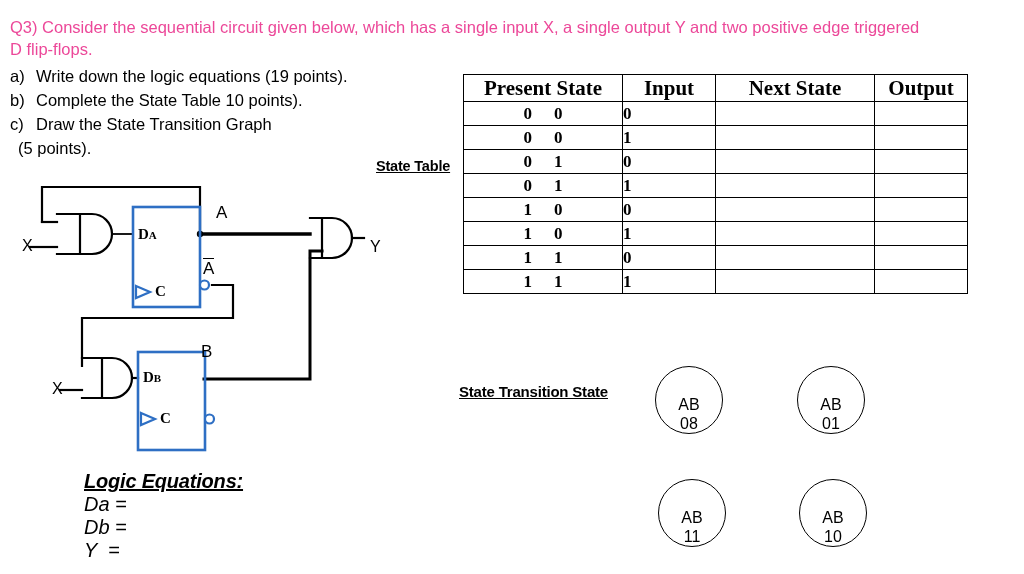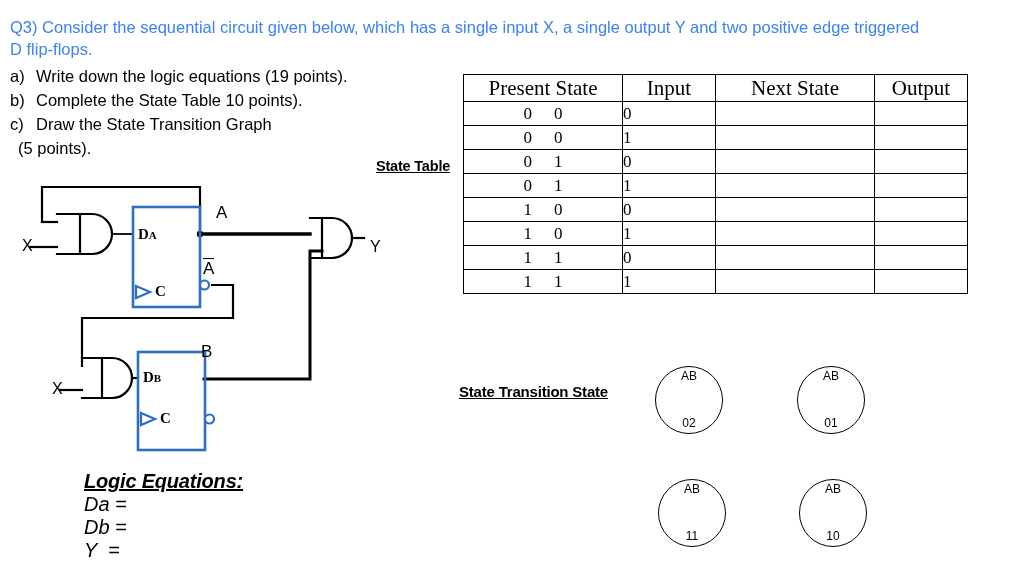--- a/index.html
+++ b/index.html
@@ -10,21 +10,21 @@
     color:#000000;
     position:relative;
     overflow:hidden;
   }
   .abs{position:absolute;}
 
   
   #question-text{
     left:10px; top:16px; width:920px;
     font-size:16.5px; line-height:22px;
-    color:#3b82f6;
+    color:#ec4899;
   }
   #question-list{
     left:10px; top:64px; width:440px;
     font-size:16.5px; line-height:24px;
   }
   .q-item{display:flex;}
   .q-letter{width:26px;flex:none;}
   .q-sub{margin-left:8px;}
 
   
@@ -41,21 +41,21 @@
   }
   table.stbl{
     border-collapse:collapse;
     font-family:"Liberation Serif", serif;
     font-weight:bold;
     background:#fff;
   }
   table.stbl td,table.stbl th{
     border:1.6px solid #000;
     padding:0;
-    font-weight:normal;
+    font-weight:bold;
     margin-top:41px;
   }
   table.stbl thead th.h1{ font-size:21px; height:26px; line-height:26px; }
   table.stbl thead th.h2{ font-size:17px; height:23px; line-height:23px; }
   table.stbl tbody td{ font-size:17px; height:23px; line-height:23px; }
   .c-ps{width:158px;}
   .c-in{width:92px;}
   .c-ns{width:158px;}
   .c-out{width:92px;}
   .ps-pair{display:flex;justify-content:center;gap:22px;}
@@ -64,22 +64,22 @@
 
   
   #stg-label{
     left:459px; top:383px;
     font-size:15px; font-weight:bold;
     text-decoration:underline;
     letter-spacing:-0.2px;
   }
   .state-circle{
     width:66px;height:66px;border:1.7px solid #000;border-radius:50%;
-    display:flex;flex-direction:column;align-items:center;justify-content:space-between;
-    font-size:12px;line-height:19px;background:#fff;
+    display:flex;flex-direction:column;align-items:center;justify-content:flex-end;
+    font-size:16px;line-height:19px;background:#fff;
   }
 
   
   #logic-eq{ left:84px; top:470px; font-size:20px; line-height:23px;font-style:italic;}
   #logic-eq .title{font-weight:bold;text-decoration:underline;letter-spacing:-0.2px;}
   #logic-eq .eq{white-space:pre;}
 
   
   #circuit{left:0;top:0;}
   .lbl{
@@ -252,21 +252,21 @@
           <td></td>
         </tr>
       </tbody>
   </table>
 </div>
 
 <div class="abs" id="stg-label">State Transition State</div>
 
 <div class="abs state-circle" style="left:655px;top:366px;">
   <span>AB</span>
-  <span>02</span>
+  <span>08</span>
 </div>
 <div class="abs state-circle" style="left:797px;top:366px;">
   <span>AB</span>
   <span>01</span>
 </div>
 <div class="abs state-circle" style="left:658px;top:479px;">
   <span>AB</span>
   <span>11</span>
 </div>
 <div class="abs state-circle" style="left:799px;top:479px;">

